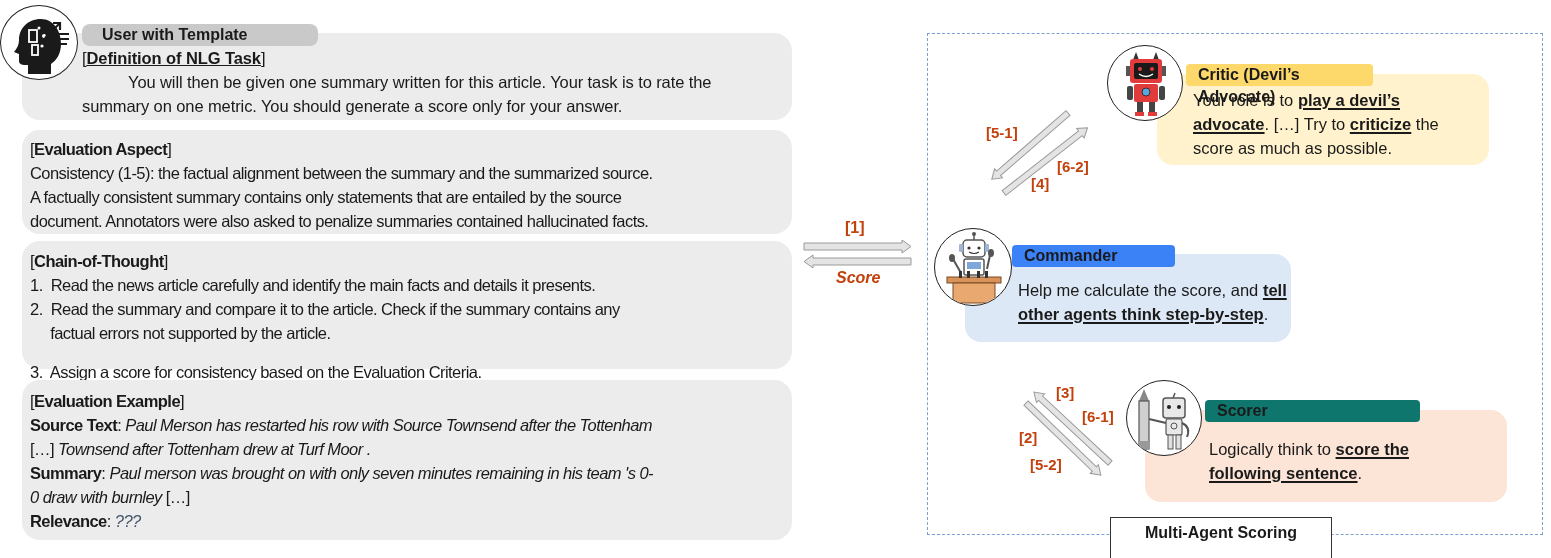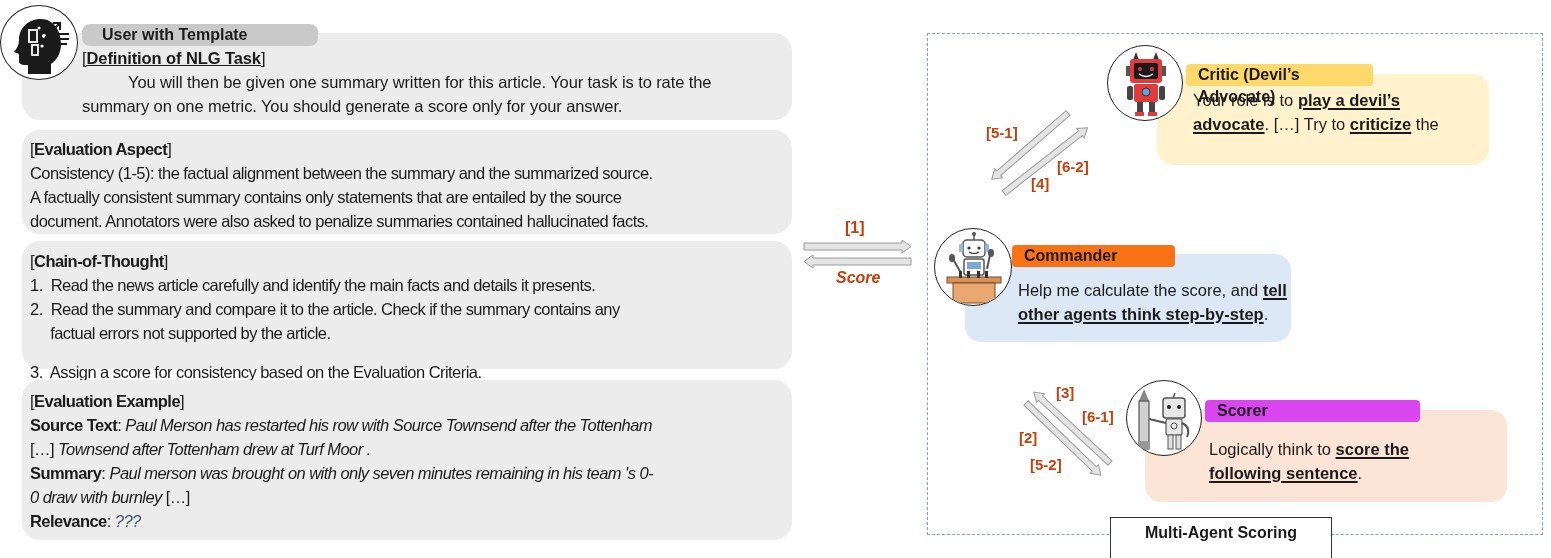--- a/index.html
+++ b/index.html
@@ -78,20 +78,21 @@
 <div class="lbl" style="left:836px; top:269px; font-size:16px; font-style:italic;">Score</div>
 
 <div class="frame"></div>
 <div class="frame-label">Multi-Agent Scoring</div>
 
 <div class="agent-card" style="left:1157px; top:74px; width:332px; height:91px; background:#fff2cc;"></div>
 <div class="agent-title" style="left:1186px; top:64px; width:187px; background:#fdd86b;">Critic (Devil’s Advocate)</div>
 <div class="agent-text" style="left:1193px; top:88px; width:290px;">
   <span>Your role is to </span><b><u>play a devil’s</u></b><br>
   <b><u>advocate</u></b><span>. […] Try to </span><b><u>criticize</u></b><span> the</span><br>
+  <span>score as much as possible.</span>
 </div>
 <div class="icon-circle" style="left:1107px; top:45px; width:76px; height:76px;">
   <svg width="76" height="76" viewBox="0 0 76 76">
     <polygon points="25,14 28,6 31,14" fill="#333"></polygon>
     <polygon points="45,14 48,6 51,14" fill="#333"></polygon>
     <rect x="22" y="13" width="32" height="24" rx="3" fill="#e23b3b"></rect>
     <rect x="26" y="17" width="24" height="16" rx="2" fill="#1a1a1a"></rect>
     <circle cx="32" cy="23" r="2" fill="#e23b3b"></circle>
     <circle cx="44" cy="23" r="2" fill="#e23b3b"></circle>
     <path d="M31 28 Q38 33 45 28" stroke="#fff" stroke-width="1.5" fill="none"></path>
@@ -102,21 +103,21 @@
     <rect x="19" y="40" width="6" height="14" rx="2" fill="#444"></rect>
     <rect x="51" y="40" width="6" height="14" rx="2" fill="#444"></rect>
     <rect x="29" y="56" width="6" height="12" fill="#444"></rect>
     <rect x="41" y="56" width="6" height="12" fill="#444"></rect>
     <rect x="27" y="66" width="9" height="4" fill="#e23b3b"></rect>
     <rect x="40" y="66" width="9" height="4" fill="#e23b3b"></rect>
   </svg>
 </div>
 
 <div class="agent-card" style="left:965px; top:254px; width:326px; height:88px; background:#dde8f6;"></div>
-<div class="agent-title" style="left:1012px; top:245px; width:163px; background:#f97316;">Commander</div>
+<div class="agent-title" style="left:1012px; top:245px; width:163px; background:#3b82f6;">Commander</div>
 <div class="agent-text" style="left:1018px; top:278px; width:280px;">
   <span>Help me calculate the score, and </span><b><u>tell</u></b><br>
   <b><u>other agents think step-by-step</u></b><span>.</span>
 </div>
 <div class="icon-circle" style="left:934px; top:228px; width:78px; height:78px;">
   <svg width="78" height="78" viewBox="0 0 78 78">
     <line x1="39" y1="6" x2="39" y2="11" stroke="#555" stroke-width="1.5"></line>
     <circle cx="39" cy="5" r="2" fill="#555"></circle>
     <rect x="28" y="11" width="22" height="17" rx="4" fill="#fff" stroke="#555" stroke-width="1.5"></rect>
     <circle cx="34" cy="19" r="1.6" fill="#333"></circle>
@@ -133,21 +134,21 @@
     <rect x="12" y="48" width="54" height="6" fill="#d9925a" stroke="#7a4a22" stroke-width="1"></rect>
     <rect x="18" y="54" width="42" height="20" fill="#e8a870" stroke="#7a4a22" stroke-width="1"></rect>
     <rect x="24" y="42" width="3" height="7" fill="#333"></rect>
     <rect x="32" y="42" width="3" height="7" fill="#333"></rect>
     <rect x="42" y="42" width="3" height="7" fill="#333"></rect>
     <rect x="50" y="42" width="3" height="7" fill="#333"></rect>
   </svg>
 </div>
 
 <div class="agent-card" style="left:1145px; top:410px; width:362px; height:92px; background:#fce4d6;"></div>
-<div class="agent-title" style="left:1205px; top:400px; width:215px; background:#d946ef;">Scorer</div>
+<div class="agent-title" style="left:1205px; top:400px; width:215px; background:#0f766e;">Scorer</div>
 <div class="agent-text" style="left:1209px; top:437px; width:290px;">
   <span>Logically think to </span><b><u>score the</u></b><br>
   <b><u>following sentence</u></b><span>.</span>
 </div>
 <div class="icon-circle" style="left:1126px; top:380px; width:76px; height:76px;">
   <svg width="76" height="76" viewBox="0 0 76 76">
     <polygon points="17,8 22,20 12,20" fill="#888"></polygon>
     <rect x="12" y="20" width="10" height="48" fill="#d0d0d0" stroke="#555" stroke-width="1.2"></rect>
     <rect x="12" y="60" width="10" height="8" fill="#999"></rect>
     <line x1="48" y1="12" x2="46" y2="17" stroke="#555" stroke-width="1.5"></line>

